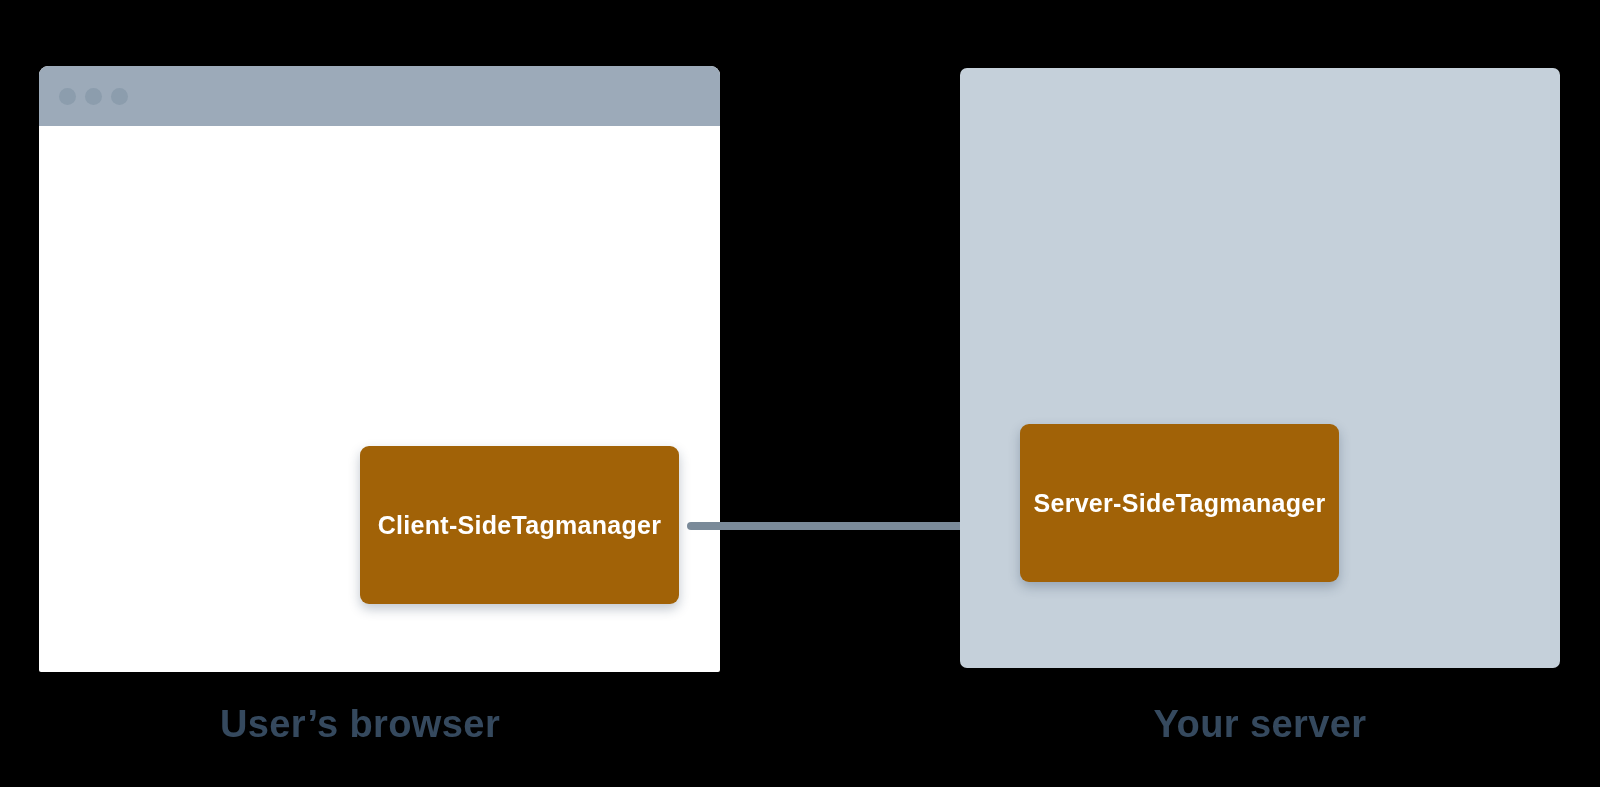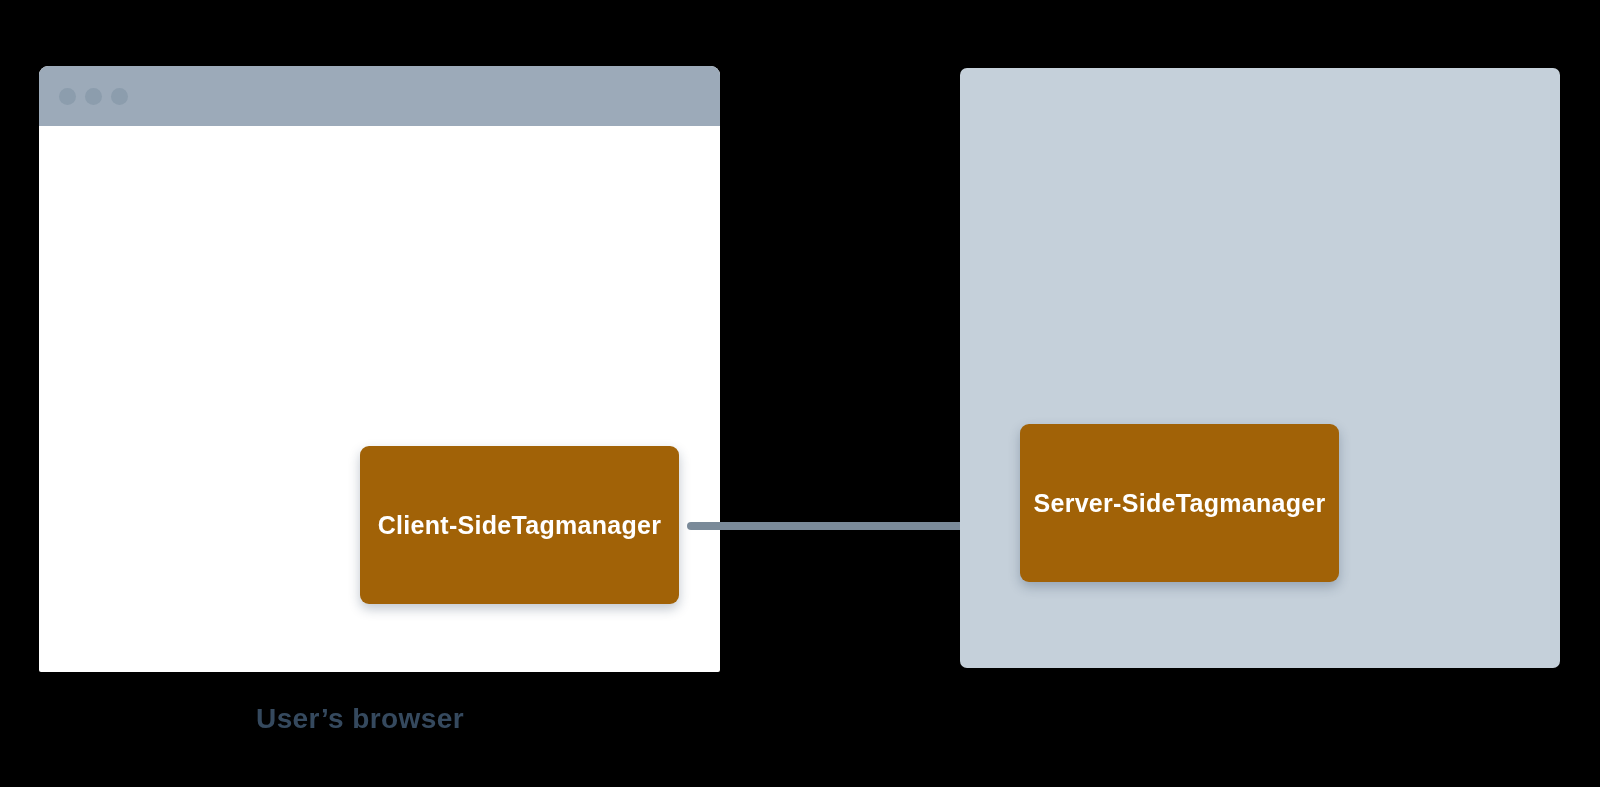--- a/index.html
+++ b/index.html
@@ -72,21 +72,21 @@
     left: 686px; top: 506px;
     width: 326px; height: 40px;
   }
 
   
   .caption {
     position: absolute;
     top: 703px;
     width: 420px;
     text-align: center;
-    font-size: 28px;
+    font-size: 38px;
     font-weight: 700;
     letter-spacing: 0.4px;
     color: #35495E;
   }
   .caption-browser { left: 150px; }
   .caption-server  { left: 1050px; }
 </style>
 </head>
 <body>
 
@@ -111,14 +111,15 @@
   </svg>
 
   <div class="server-panel"></div>
 
   <div class="tag-box server-box">
     <div class="line">Server-Side</div>
     <div class="line">Tagmanager</div>
   </div>
 
   <div class="caption caption-browser">User’s browser</div>
+  <div class="caption caption-server">Your server</div>
 
 </div>
 
 </body></html>

